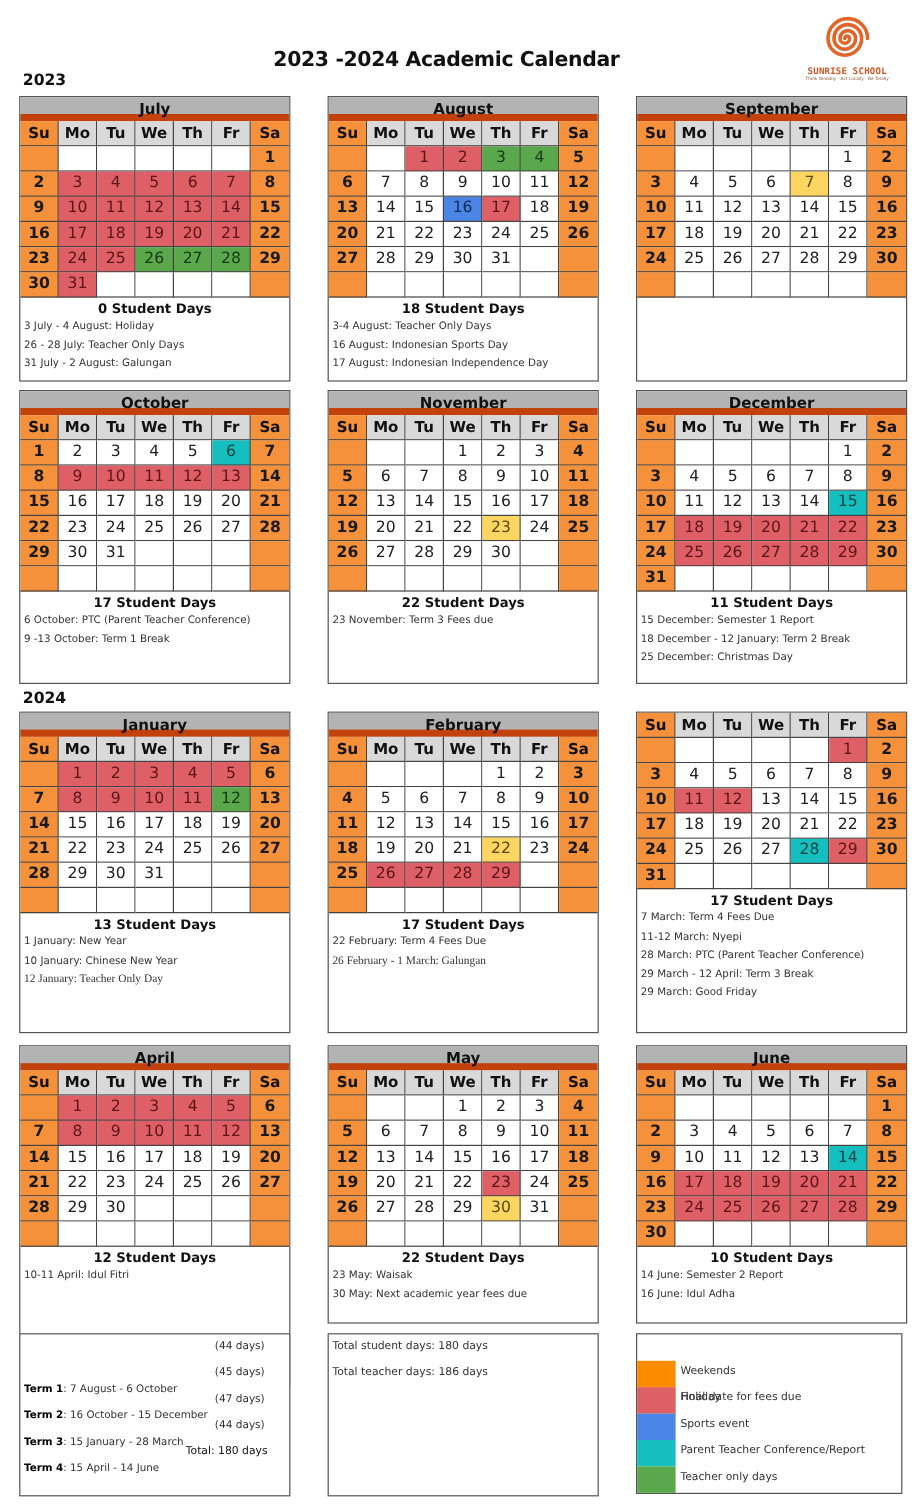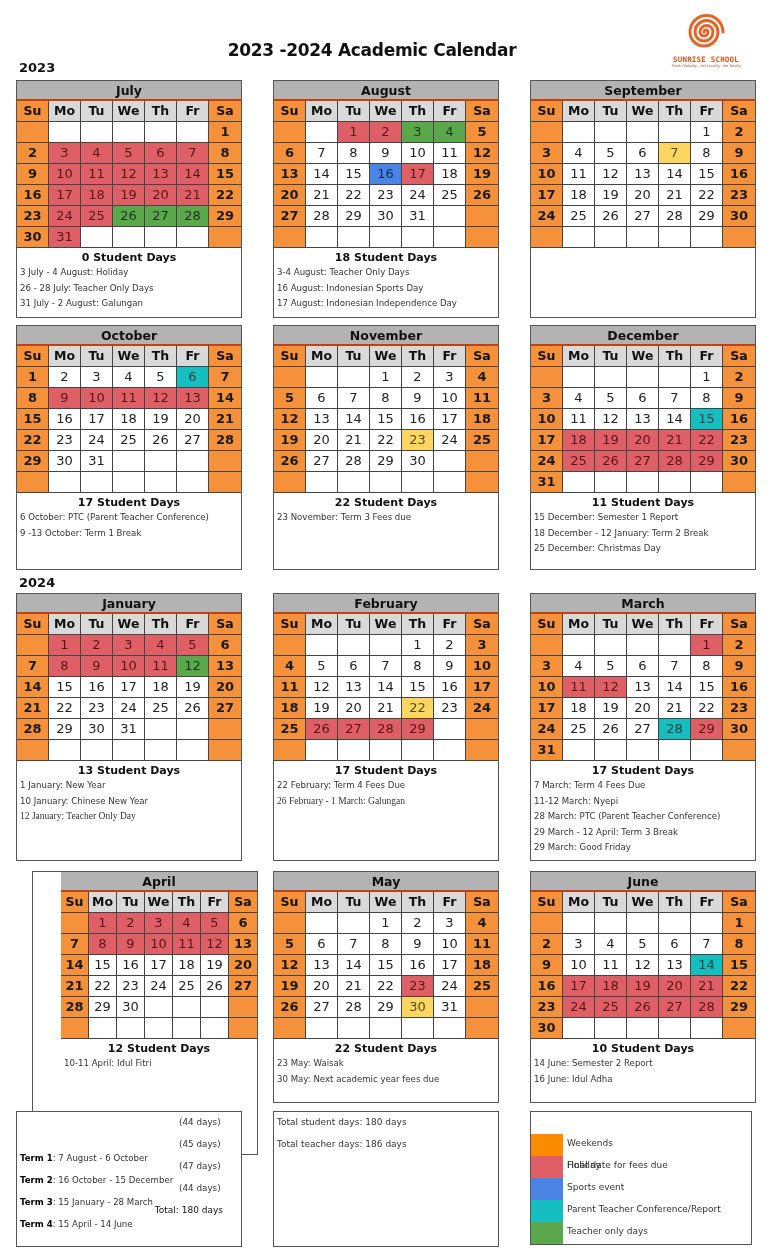--- a/index.html
+++ b/index.html
@@ -10,21 +10,21 @@
            font-size: 17px; font-weight: bold; color: #111; letter-spacing: -0.3px; }
   .year { position: absolute; left: 19px; font-size: 13px; font-weight: bold; color: #111; }
 
   .logo { position: absolute; left: 668px; top: 10px; width: 76px; height: 70px; text-align: center; }
   .logo svg { display: block; margin: 0 auto; }
   .logo .name { font-family: "DejaVu Sans Mono", monospace; font-size: 7.5px; color: #d0531f;
                 font-weight: bold; letter-spacing: 0.2px; margin-top: 1px; }
   .logo .tag { font-size: 3.6px; color: #8a5a3a; white-space: nowrap; }
 
   .month { position: absolute; width: 226px; border: 1px solid #555; background: #fff; }
-  .month .mhead { height: 20px; background: #b3b3b3; border-bottom: 2px solid #c2410c;
+  .month .mhead { height: 20px; background: #b3b3b3; border-bottom: 6px solid #c2410c;
                   text-align: center; font-size: 12.5px; font-weight: bold; line-height: 20px; color: #111; }
   .grid { display: grid; grid-template-columns: repeat(7, 1fr); }
   .grid .wd, .grid .dc { height: 21px; border-right: 1px solid #444; border-bottom: 1px solid #444;
                          text-align: center; line-height: 20px; }
   .grid .wd:nth-child(7n), .grid .dc:nth-child(7n) { border-right: none; }
   .grid .wd { background: #d9d9d9; font-size: 12.5px; font-weight: bold; color: #111; }
   .grid .wd.we { background: #f4913a; }
   .grid .dc { font-size: 13px; color: #222; background: #fff; }
   .dc.c-weekend { background: #f4913a; font-weight: bold; color: #1a1a1a; }
   .dc.c-holiday { background: #df5f66; color: #5a1518; }
@@ -529,21 +529,20 @@
         <div class="dc"></div>
         <div class="dc c-weekend"></div>
       </div>
       <div class="notes">
         <div class="sd">17 Student Days</div>
         <div class="ev">22 February: Term 4 Fees Due</div>
         <div class="ev serif">26 February - 1 March: Galungan</div>
       </div>
     </div>
     <div class="month" style="left: 530px; top: 593px; height: 268px;">
-      <div class="mhead">March</div>
       <div class="grid">
         <div class="wd we">Su</div>
         <div class="wd">Mo</div>
         <div class="wd">Tu</div>
         <div class="wd">We</div>
         <div class="wd">Th</div>
         <div class="wd">Fr</div>
         <div class="wd we">Sa</div>
         <div class="dc c-weekend"></div>
         <div class="dc"></div>
@@ -590,21 +589,21 @@
       </div>
       <div class="notes">
         <div class="sd">17 Student Days</div>
         <div class="ev">7 March: Term 4 Fees Due</div>
         <div class="ev">11-12 March: Nyepi</div>
         <div class="ev">28 March: PTC (Parent Teacher Conference)</div>
         <div class="ev">29 March - 12 April: Term 3 Break</div>
         <div class="ev">29 March: Good Friday</div>
       </div>
     </div>
-    <div class="month" style="left: 32px; top: 871px; height: 284px; padding-left: 28px;">
+    <div class="month" style="left: 16px; top: 871px; height: 284px;">
       <div class="mhead">April</div>
       <div class="grid">
         <div class="wd we">Su</div>
         <div class="wd">Mo</div>
         <div class="wd">Tu</div>
         <div class="wd">We</div>
         <div class="wd">Th</div>
         <div class="wd">Fr</div>
         <div class="wd we">Sa</div>
         <div class="dc c-weekend"></div>

